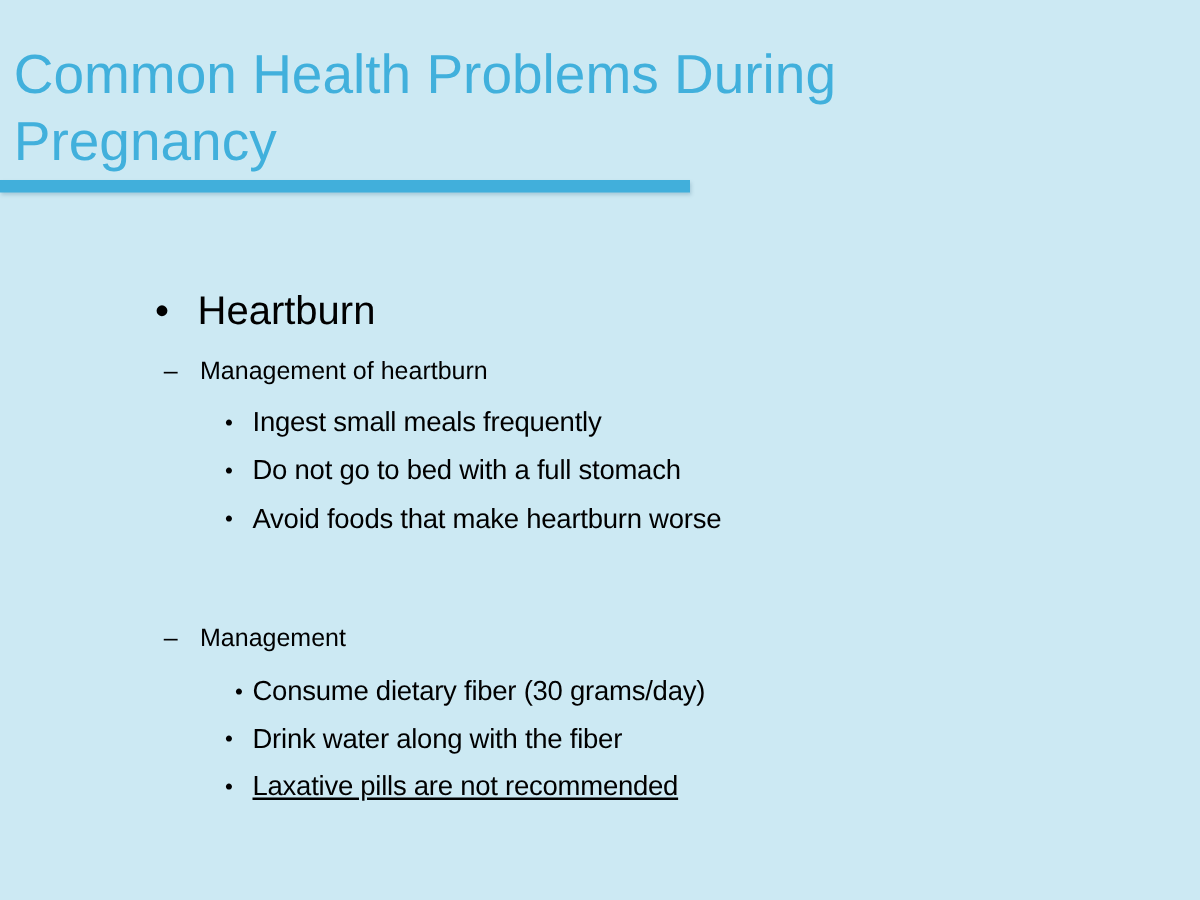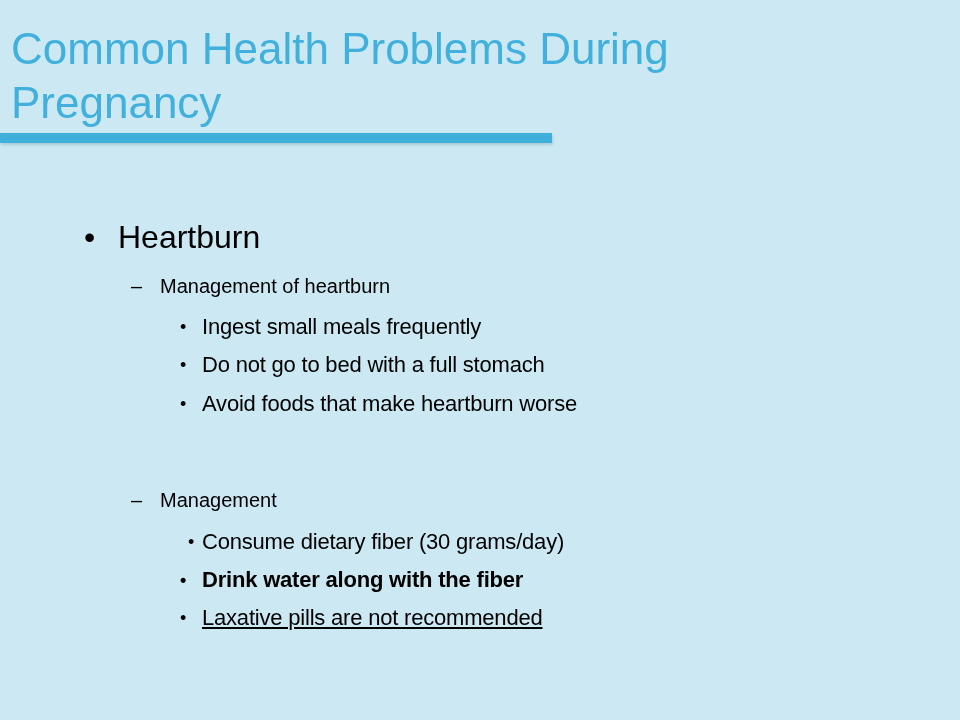--- a/index.html
+++ b/index.html
@@ -10,21 +10,21 @@
       width: 960px;
       height: 720px;
       overflow: hidden;
       background: #CCE9F3;
       position: relative;
       font-family: "Liberation Sans", "DejaVu Sans", sans-serif;
       color: #000;
     }
     .slide {
       position: absolute;
-      left: 0; top: 0;
+      left: 0; top: 11px;
       width: 960px;
       height: 704px;
       background: #CCE9F3;
     }
     .title {
       position: absolute;
       left: 11px;
       top: 22px;
       width: 900px;
       margin: 0;
@@ -94,21 +94,21 @@
 
   <h1 class="title">
     <span>Common Health Problems During</span><br>
     <span>Pregnancy</span>
   </h1>
 
   <div class="title-underline"></div>
 
   <div class="content">
 
-    <div class="lvl1" style="top:219px;">
+    <div class="lvl1" style="top:219px;margin-left:40px;">
       <span class="bullet">•</span><span>Heartburn</span>
     </div>
 
     <div class="lvl2" style="top:271px;">
       <span class="bullet">–</span><span>Management of heartburn</span>
     </div>
 
     <div class="lvl3" style="top:352px;">
       <span class="bullet">•</span><span>Do not go to bed with a full stomach</span>
     </div>
@@ -120,21 +120,21 @@
     </div>
 
 
     <div class="lvl2" style="top:485px;">
       <span class="bullet">–</span><span>Management</span>
     </div>
 
     <div class="lvl3" style="top:529px;text-align:center;">
       <span class="bullet">•</span><span>Consume dietary fiber (30 grams/day)</span>
     </div>
-    <div class="lvl3" style="top:567px;font-weight:bold;">
+    <div class="lvl3" style="top:567px;">
       <span class="bullet">•</span><span>Drink water along with the fiber</span>
     </div>
     <div class="lvl3" style="top:605px;text-decoration:underline;">
       <span class="bullet">•</span><span>Laxative pills are not recommended</span>
     </div>
 
   </div>
 </div>
 
 </body></html>

